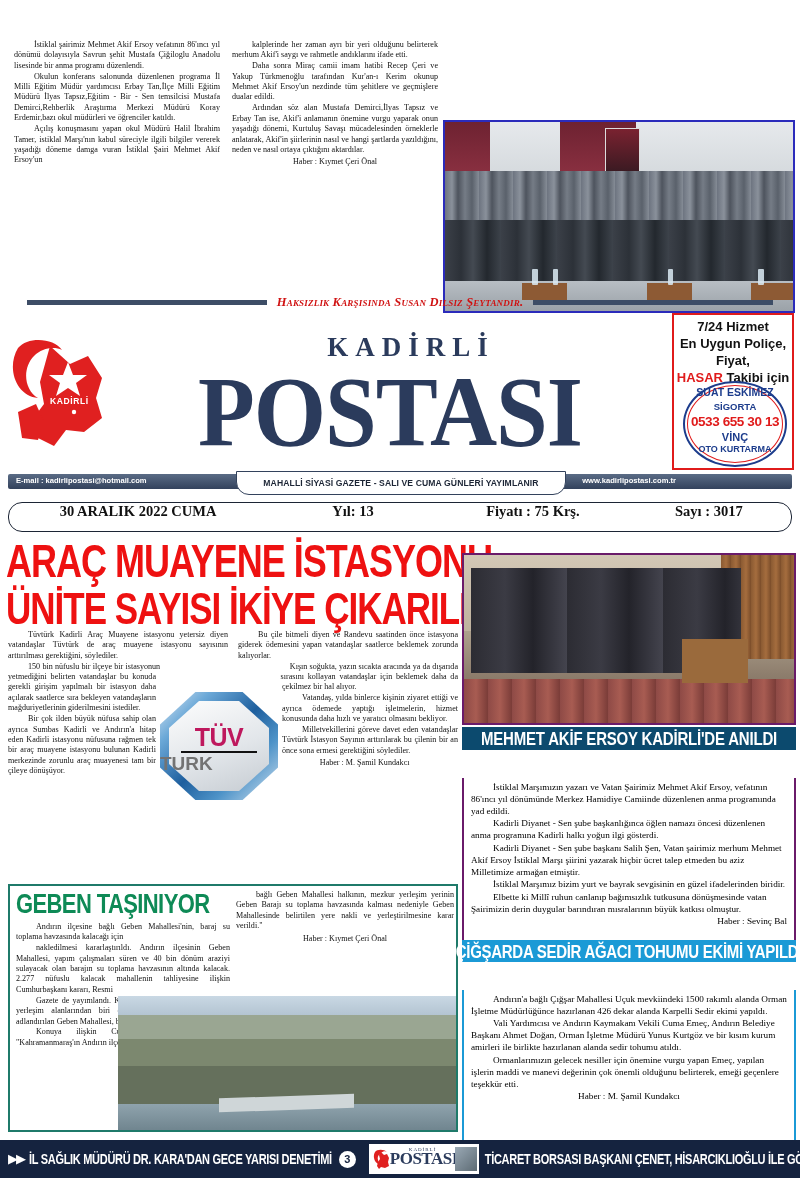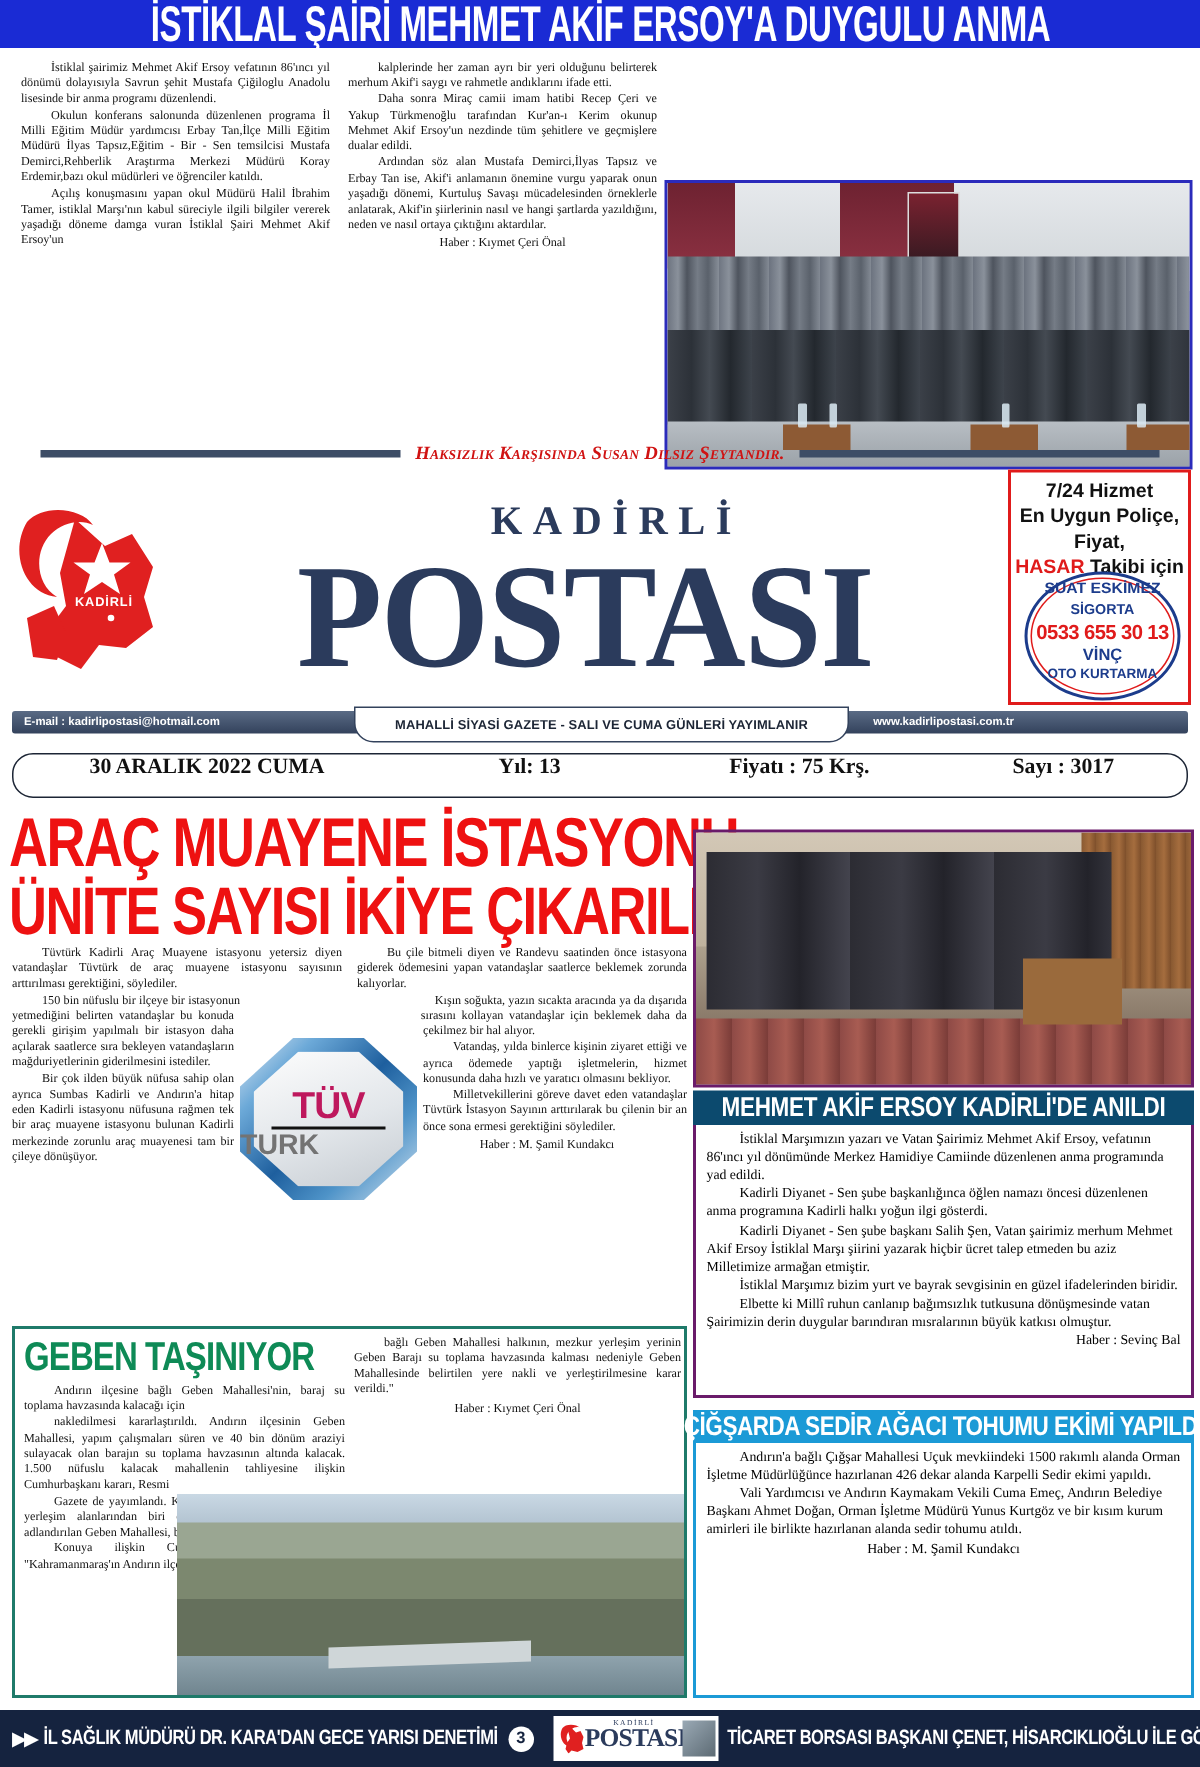--- a/index.html
+++ b/index.html
@@ -213,21 +213,21 @@
      border:2.5px solid #6a1b6a; border-top:none; padding:4px 7px 0; }
 
   .cigsar-head { position:absolute; left:462px; top:940px; width:334px; height:22px;
      background:#1b9ad6; display:flex; align-items:center; justify-content:center; }
   .cigsar-head span { color:#fff; font-family:"Liberation Sans", sans-serif;
      font-weight:bold; font-size:15px; transform:scaleY(1.2);
      letter-spacing:-0.3px; white-space:nowrap; }
   .cigsar-body { position:absolute; left:462px; top:962px; width:334px; height:170px;
      border:2.5px solid #1b9ad6; border-top:none; padding:4px 7px 0; }
 
-  .bigtext { font-size:9.2px; line-height:1.30; }
+  .bigtext { font-size:9.2px; line-height:1.30;margin-top:28px; }
   .bigtext p { text-indent:22px; margin-bottom:0.5px; }
   .bigtext p.sig { text-indent:0; text-align:right; }
   .bigtext p.sigc { text-indent:0; text-align:center; }
 
   
   .footer { position:absolute; left:0; top:1140px; width:800px; height:38px;
      background:#15233f; display:flex; align-items:center; }
   .f-arrows { color:#fff; font-size:13px; padding:0 5px 0 8px; letter-spacing:-2px; }
   .f-text { color:#fff; font-family:"Liberation Sans", sans-serif;
      font-weight:bold; font-size:11px; transform:scaleY(1.25);
@@ -246,23 +246,20 @@
   .f-logo-star { position:absolute; left:4px; top:5px; width:18px; height:20px; }
   .f-logo-img { position:absolute; right:2px; top:3px; width:22px; height:24px;
      background:linear-gradient(135deg,#9aa9b5,#5d6b74); }
   .f-seg { display:flex; align-items:center; flex:1 1 auto; justify-content:center; }
 </style>
 </head>
 <body>
 
 <div id="page">
 
-  <div class="top-banner">
-    <div class="top-banner-text">İSTİKLAL ŞAİRİ MEHMET AKİF ERSOY'A DUYGULU ANMA</div>
-  </div>
 
   <div class="top-article">
     <div class="ta-cols">
       <div class="ta-col newstext">
         <p>İstiklal şairimiz Mehmet Akif Ersoy vefatının 86'ıncı yıl dönümü dolayısıyla Savrun şehit Mustafa Çiğiloglu Anadolu lisesinde bir anma programı düzenlendi.</p>
         <p>Okulun konferans salonunda düzenlenen programa İl Milli Eğitim Müdür yardımcısı Erbay Tan,İlçe Milli Eğitim Müdürü İlyas Tapsız,Eğitim - Bir - Sen temsilcisi Mustafa Demirci,Rehberlik Araştırma Merkezi Müdürü Koray Erdemir,bazı okul müdürleri ve öğrenciler katıldı.</p>
         <p>Açılış konuşmasını yapan okul Müdürü Halil İbrahim Tamer, istiklal Marşı'nın kabul süreciyle ilgili bilgiler vererek yaşadığı döneme damga vuran İstiklal Şairi Mehmet Akif Ersoy'un</p>
       </div>
       <div class="ta-col newstext">
         <p>kalplerinde  her zaman ayrı bir yeri olduğunu belirterek merhum Akif'i saygı ve rahmetle andıklarını ifade etti.</p>
@@ -373,21 +370,21 @@
         <div class="oct-line"></div>
         <div class="oct-t2">TURK</div>
       </div>
     </div>
   </div>
 
   <div class="geben-box">
     <div class="geben-head">GEBEN TAŞINIYOR</div>
     <div class="geben-left newstext">
       <p>Andırın ilçesine bağlı Geben Mahallesi'nin, baraj su toplama havzasında kalacağı için</p>
-      <p>nakledilmesi kararlaştırıldı. Andırın ilçesinin Geben Mahallesi, yapım çalışmaları süren ve 40 bin dönüm araziyi sulayacak olan barajın su toplama havzasının altında kalacak. 1.500 nüfuslu kalacak mahallenin tahliyesine ilişkin Cumhurbaşkanı kararı, Resmi</p>
+      <p>nakledilmesi kararlaştırıldı. Andırın ilçesinin Geben Mahallesi, yapım çalışmaları süren ve 40 bin dönüm araziyi sulayacak olan barajın su toplama havzasının altında kalacak. 2.277 nüfuslu kalacak mahallenin tahliyesine ilişkin Cumhurbaşkanı kararı, Resmi</p>
       <p>Gazete de yayımlandı. Kararla birlikte, Andırın'ın en eski yerleşim alanlarından biri olan ve 'kaleler şehri' olarak adlandırılan Geben Mahallesi, başka bir alana taşınacak.</p>
       <p>Konuya ilişkin Cumhurbaşkanı kararı şöyle: "Kahramanmaraş'ın Andırın ilçesine</p>
     </div>
     <div class="geben-right newstext">
       <p>bağlı Geben Mahallesi halkının, mezkur yerleşim yerinin Geben Barajı su toplama havzasında kalması nedeniyle Geben Mahallesinde belirtilen yere nakli ve yerleştirilmesine karar verildi."</p>
       <p class="sig">Haber : Kıymet Çeri Önal</p>
     </div>
     <div class="geben-photo">
       <div class="gp-sky"></div>
       <div class="gp-hill" style="left:0;top:14%;height:48%;background:#9aa692"></div>
@@ -417,20 +414,21 @@
     <p>Elbette ki Millî ruhun canlanıp bağımsızlık tutkusuna dönüşmesinde vatan Şairimizin derin duygular barındıran mısralarının büyük katkısı olmuştur.</p>
     <p class="sig">Haber : Sevinç Bal</p>
   </div>
 
   <div class="cigsar-head">
     <span>ÇİĞŞARDA SEDİR AĞACI TOHUMU EKİMİ YAPILDI</span>
   </div>
   <div class="cigsar-body bigtext">
     <p>Andırın'a bağlı Çığşar Mahallesi Uçuk mevkiindeki 1500 rakımlı alanda Orman İşletme Müdürlüğünce hazırlanan 426 dekar alanda Karpelli Sedir ekimi yapıldı.</p>
     <p>Vali Yardımcısı ve Andırın Kaymakam Vekili Cuma Emeç, Andırın Belediye Başkanı Ahmet Doğan, Orman İşletme Müdürü Yunus Kurtgöz ve bir kısım kurum amirleri ile birlikte hazırlanan alanda sedir tohumu atıldı.</p>
+    <p>Ormanlarımızın gelecek nesiller için önemine vurgu yapan Emeç, yapılan işlerin maddi ve manevi değerinin çok önemli olduğunu belirterek, emeği geçenlere teşekkür etti.</p>
     <p class="sigc">Haber : M. Şamil Kundakcı</p>
   </div>
 
   <div class="footer">
     <div class="f-seg">
       <span class="f-arrows">▶▶</span>
       <span class="f-text">İL SAĞLIK MÜDÜRÜ DR. KARA'DAN GECE YARISI DENETİMİ</span>
       <span class="f-circ">3</span>
     </div>
     <div class="f-logo">

